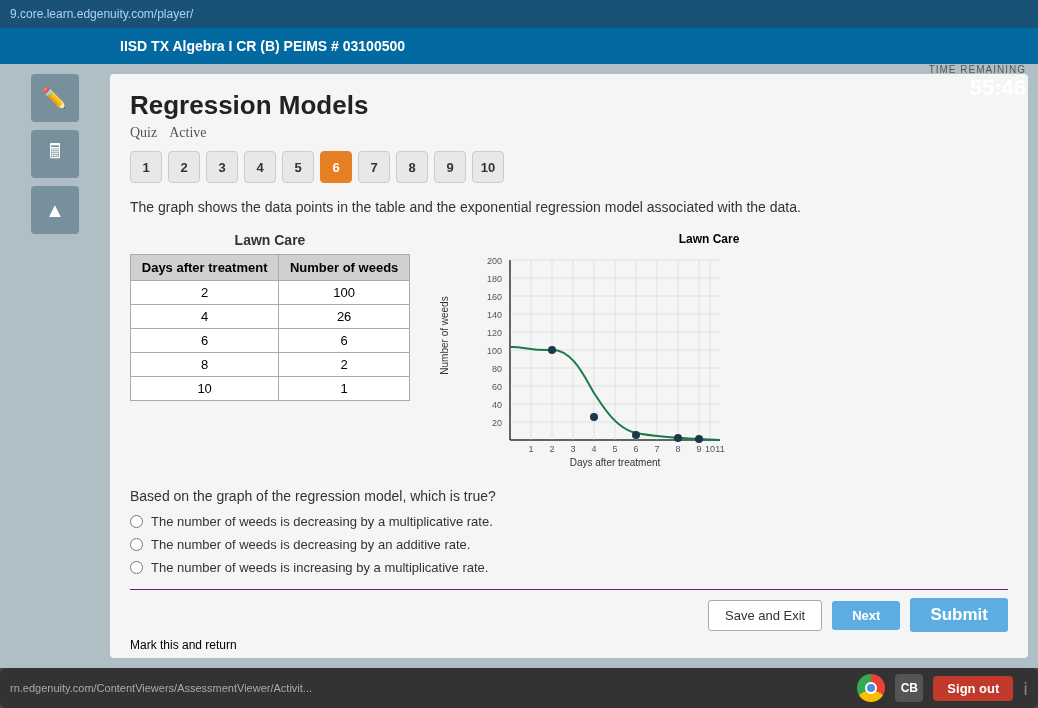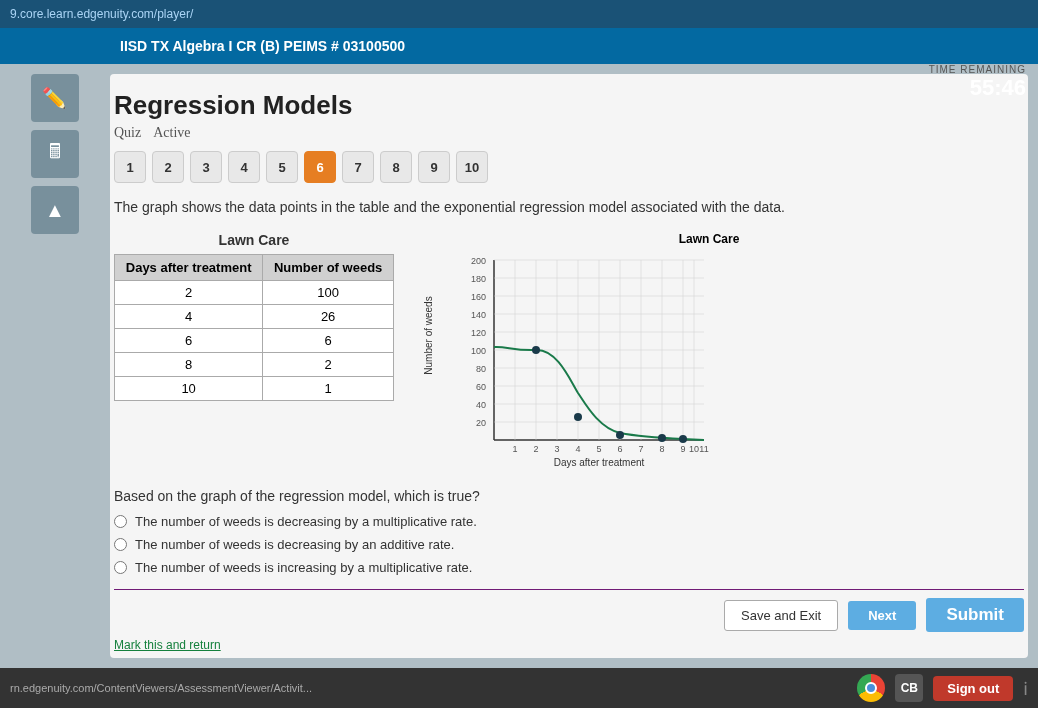--- a/index.html
+++ b/index.html
@@ -62,21 +62,21 @@
       justify-content: center;
       cursor: pointer;
       color: white;
       font-size: 20px;
     }
     .content-area {
       flex: 1;
       background: #f5f5f5;
       border-radius: 4px;
       margin: 10px 10px 10px 0;
-      padding: 16px 4px;
+      padding: 16px 20px;
       overflow-y: auto;
     }
     .page-title {
       font-size: 26px;
       font-weight: bold;
       color: #222;
       margin-bottom: 4px;
     }
     .quiz-status {
       display: flex;
@@ -245,36 +245,36 @@
       border: none;
       padding: 7px 20px;
       font-size: 17px;
       cursor: pointer;
       border-radius: 3px;
       color: white;
       font-weight: bold;
     }
     .mark-return {
       font-size: 12px;
-      color: #15803d;
-      text-decoration: underline;
+      color: #000000;
       cursor: pointer;
       margin-top: 6px;
       display: inline-block;
     }
     .taskbar {
       position: absolute;
       bottom: 0;
       width: 100%;
       height: 40px;
       background: #333;
       display: flex;
       align-items: center;
       justify-content: space-between;
       padding: 0 10px;
+      border-radius: 7px;
     }
     .taskbar-left {
       display: flex;
       align-items: center;
       gap: 8px;
     }
     .taskbar-url {
       color: #aaa;
       font-size: 11px;
     }

